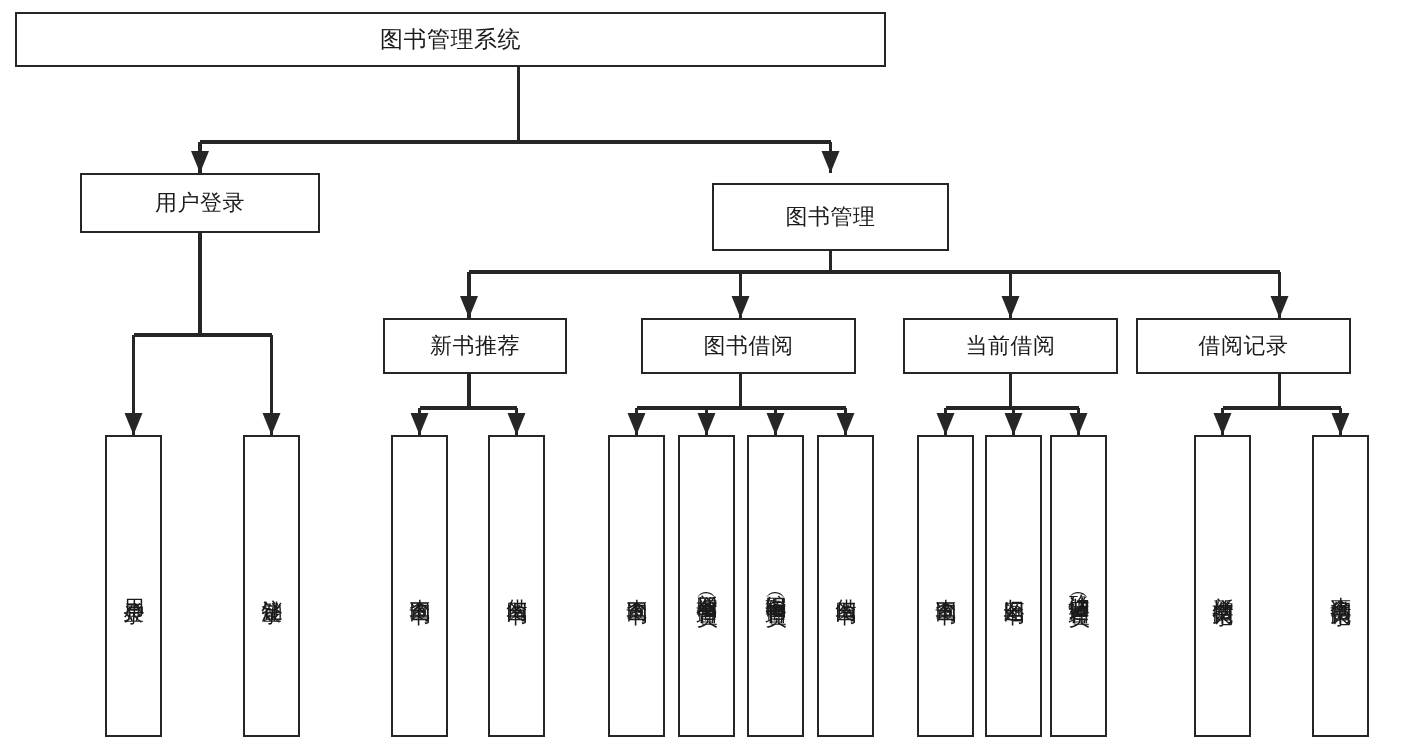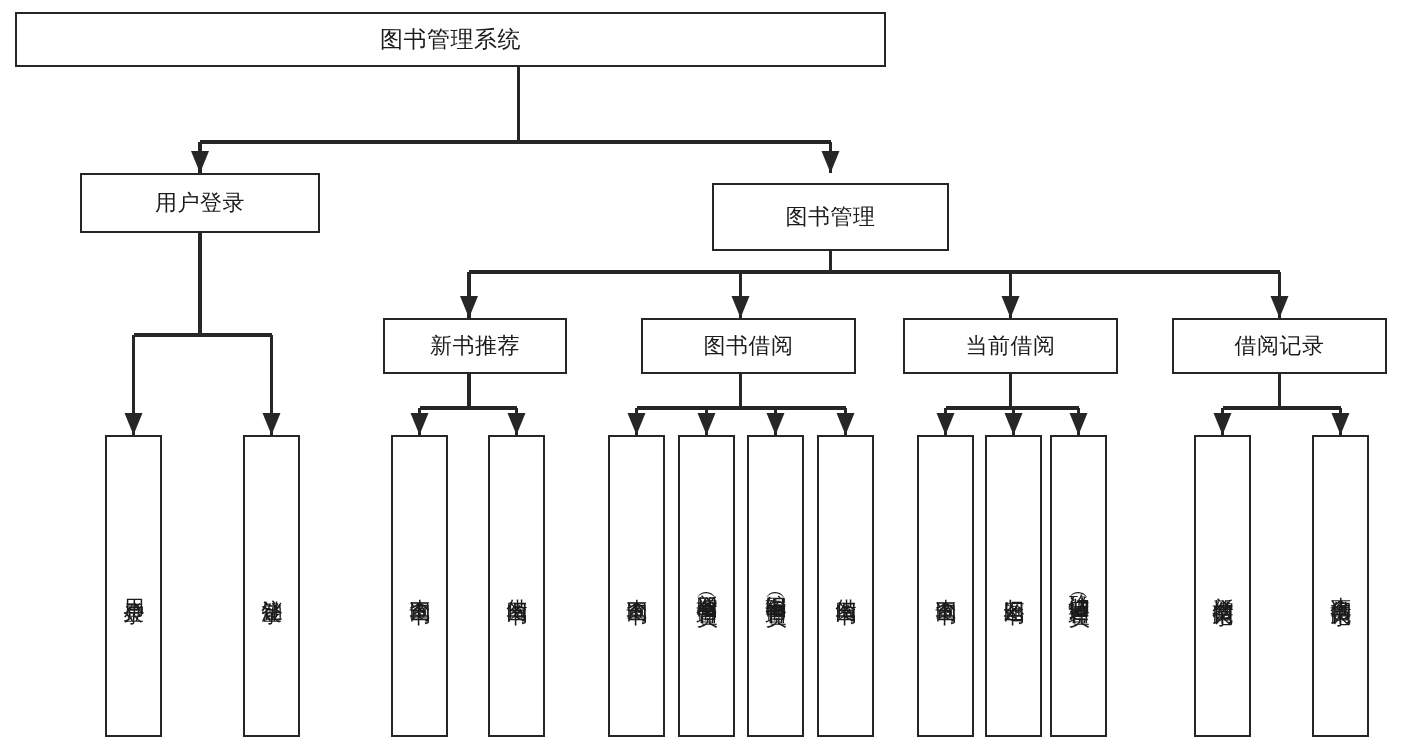--- a/index.html
+++ b/index.html
@@ -130,21 +130,21 @@
       </div>
       <div class="node-box" style="left: 361px; top: 318px; width: 184px; height: 56px; border-color: rgb(38, 38, 38); background: rgb(255, 255, 255); margin-left: 22px;">
         <span class="node-label" style="color: rgb(27, 27, 27);">新书推荐</span>
       </div>
       <div class="node-box" style="left: 633px; top: 318px; width: 215px; height: 56px; border-color: rgb(38, 38, 38); background: rgb(255, 255, 255); margin-left: 8px;">
         <span class="node-label" style="color: rgb(27, 27, 27);">图书借阅</span>
       </div>
       <div class="node-box" style="left: 903px; top: 318px; width: 215px; height: 56px; border-color: rgb(38, 38, 38); background: rgb(255, 255, 255);">
         <span class="node-label" style="color: rgb(27, 27, 27); text-align: center;">当前借阅</span>
       </div>
-      <div class="node-box" style="left: 1172px; top: 318px; width: 215px; height: 56px; border-color: rgb(38, 38, 38); background: rgb(255, 255, 255);">
+      <div class="node-box" style="left: 1136px; top: 318px; width: 215px; height: 56px; border-color: rgb(38, 38, 38); background: rgb(255, 255, 255);">
         <span class="node-label" style="color: rgb(27, 27, 27);">借阅记录</span>
       </div>
       <div class="node-box vertical" style="left: 105px; top: 435px; width: 57px; height: 302px; border-color: rgb(38, 38, 38); background: rgb(255, 255, 255);">
         <span class="node-label" style="color: rgb(27, 27, 27);">用户登录</span>
       </div>
       <div class="node-box vertical" style="left: 243px; top: 435px; width: 57px; height: 302px; border-color: rgb(38, 38, 38); background: rgb(255, 255, 255);">
         <span class="node-label" style="color: rgb(27, 27, 27);">注销登录</span>
       </div>
       <div class="node-box vertical" style="left: 391px; top: 435px; width: 57px; height: 302px; border-color: rgb(38, 38, 38); background: rgb(255, 255, 255);">
         <span class="node-label" style="color: rgb(27, 27, 27);">查询图书</span>

